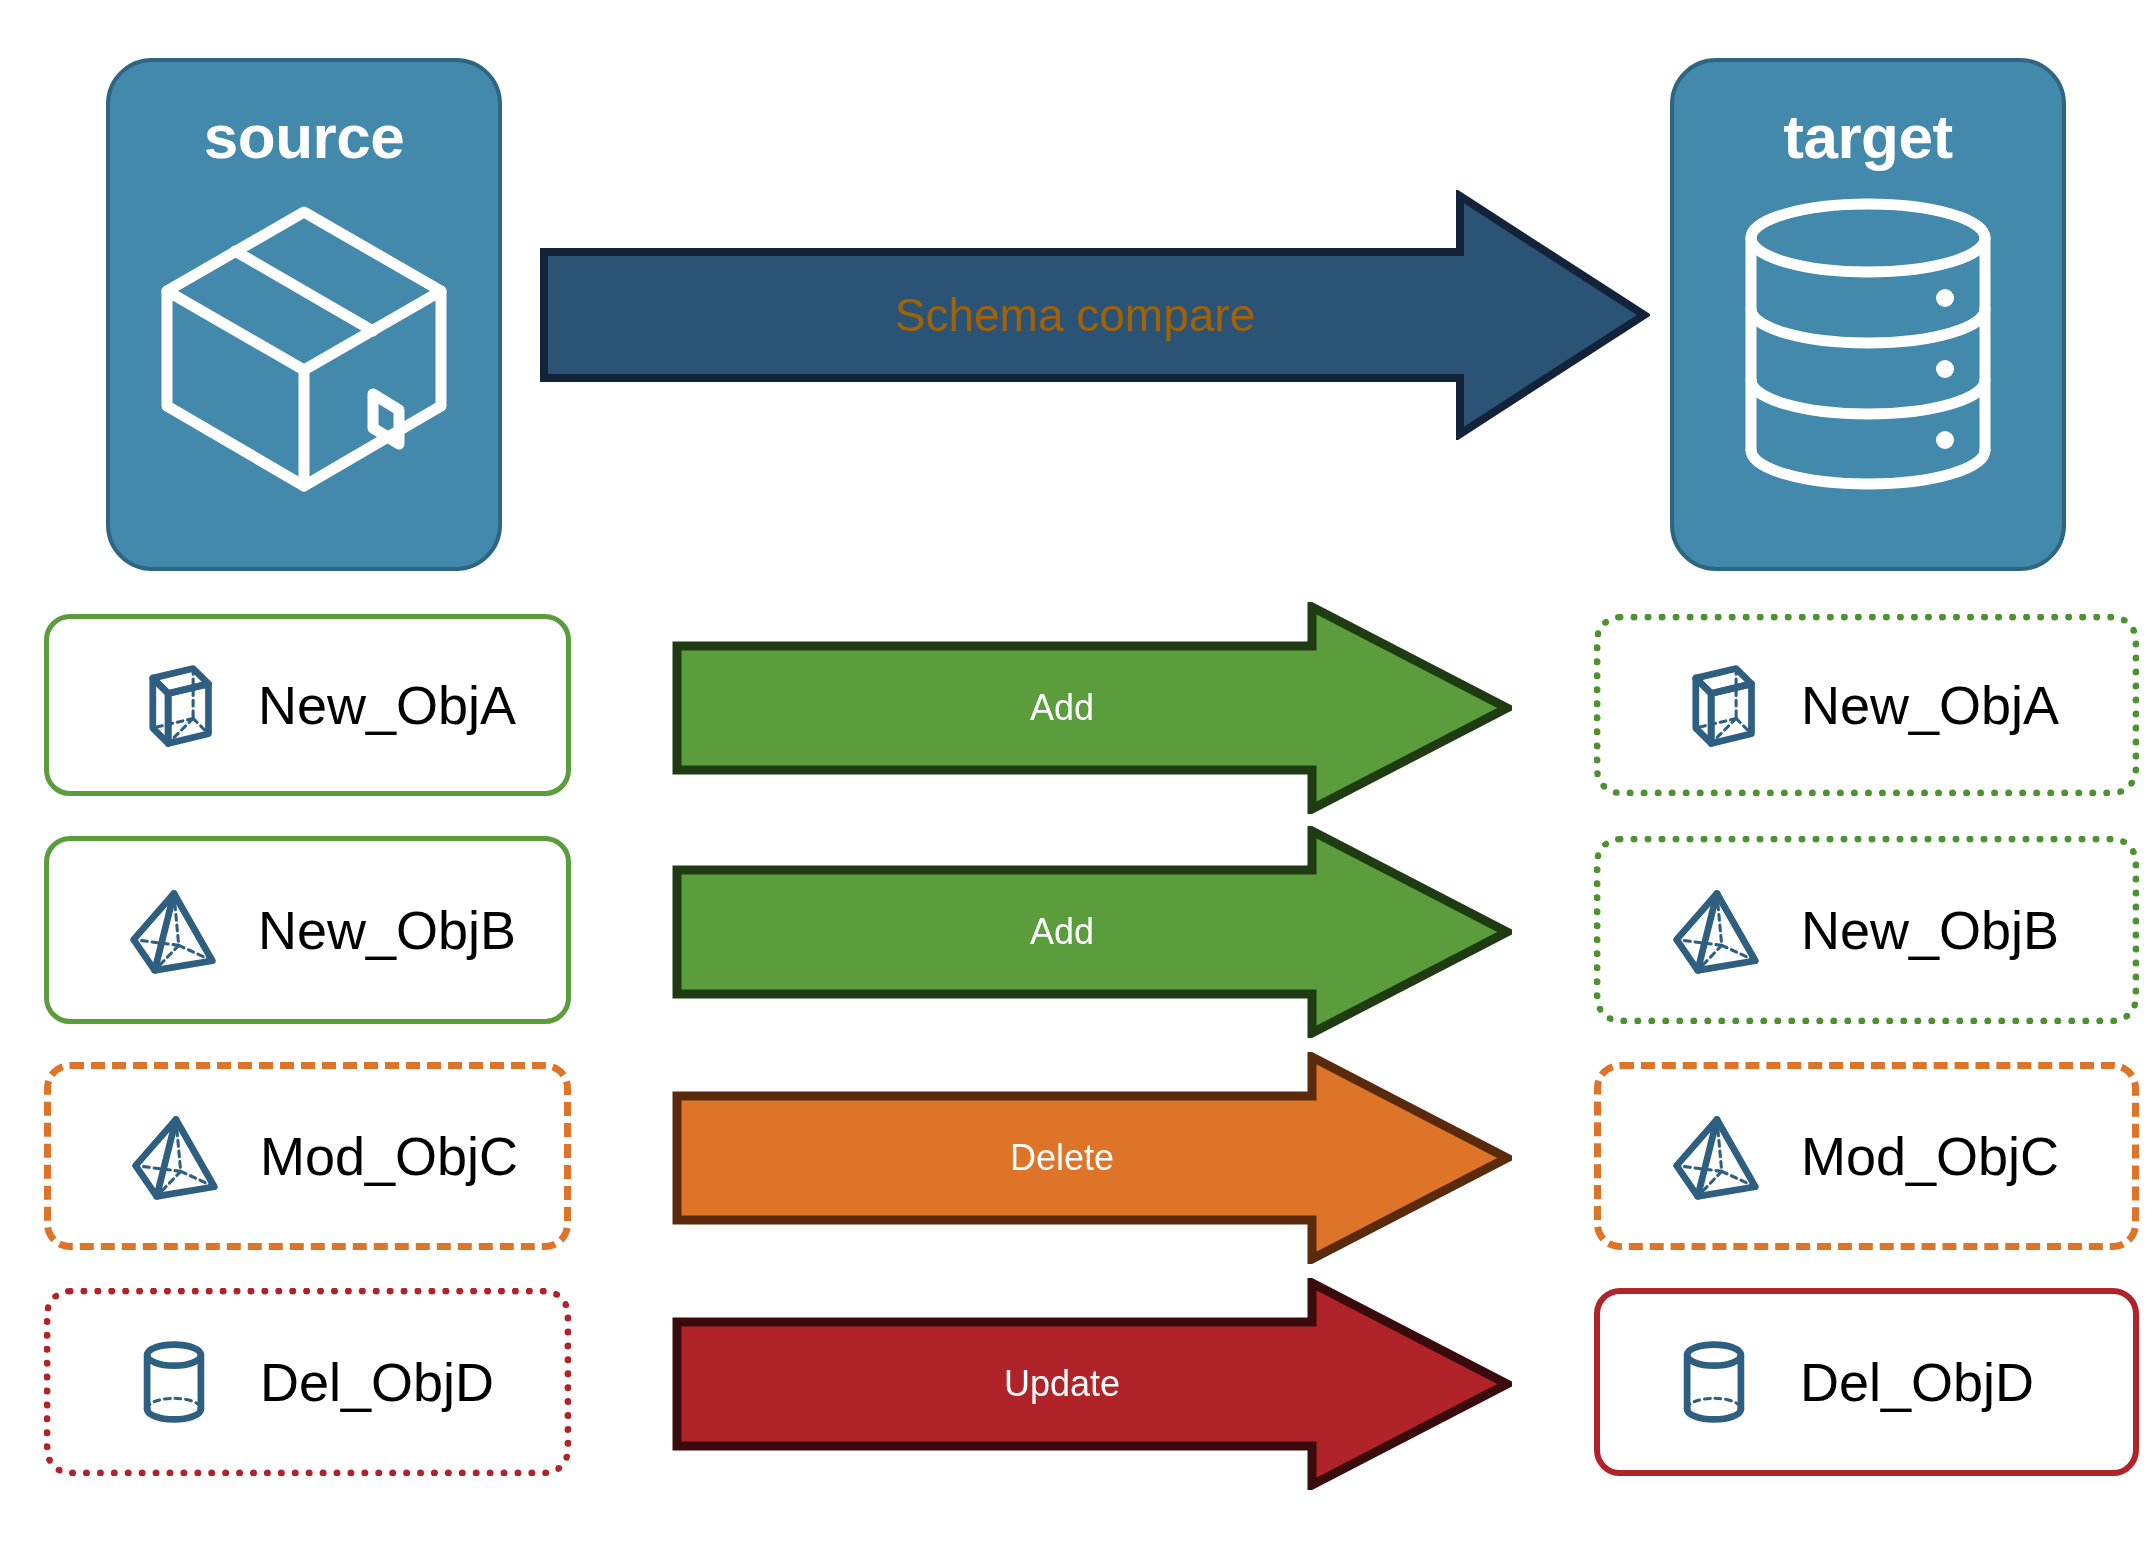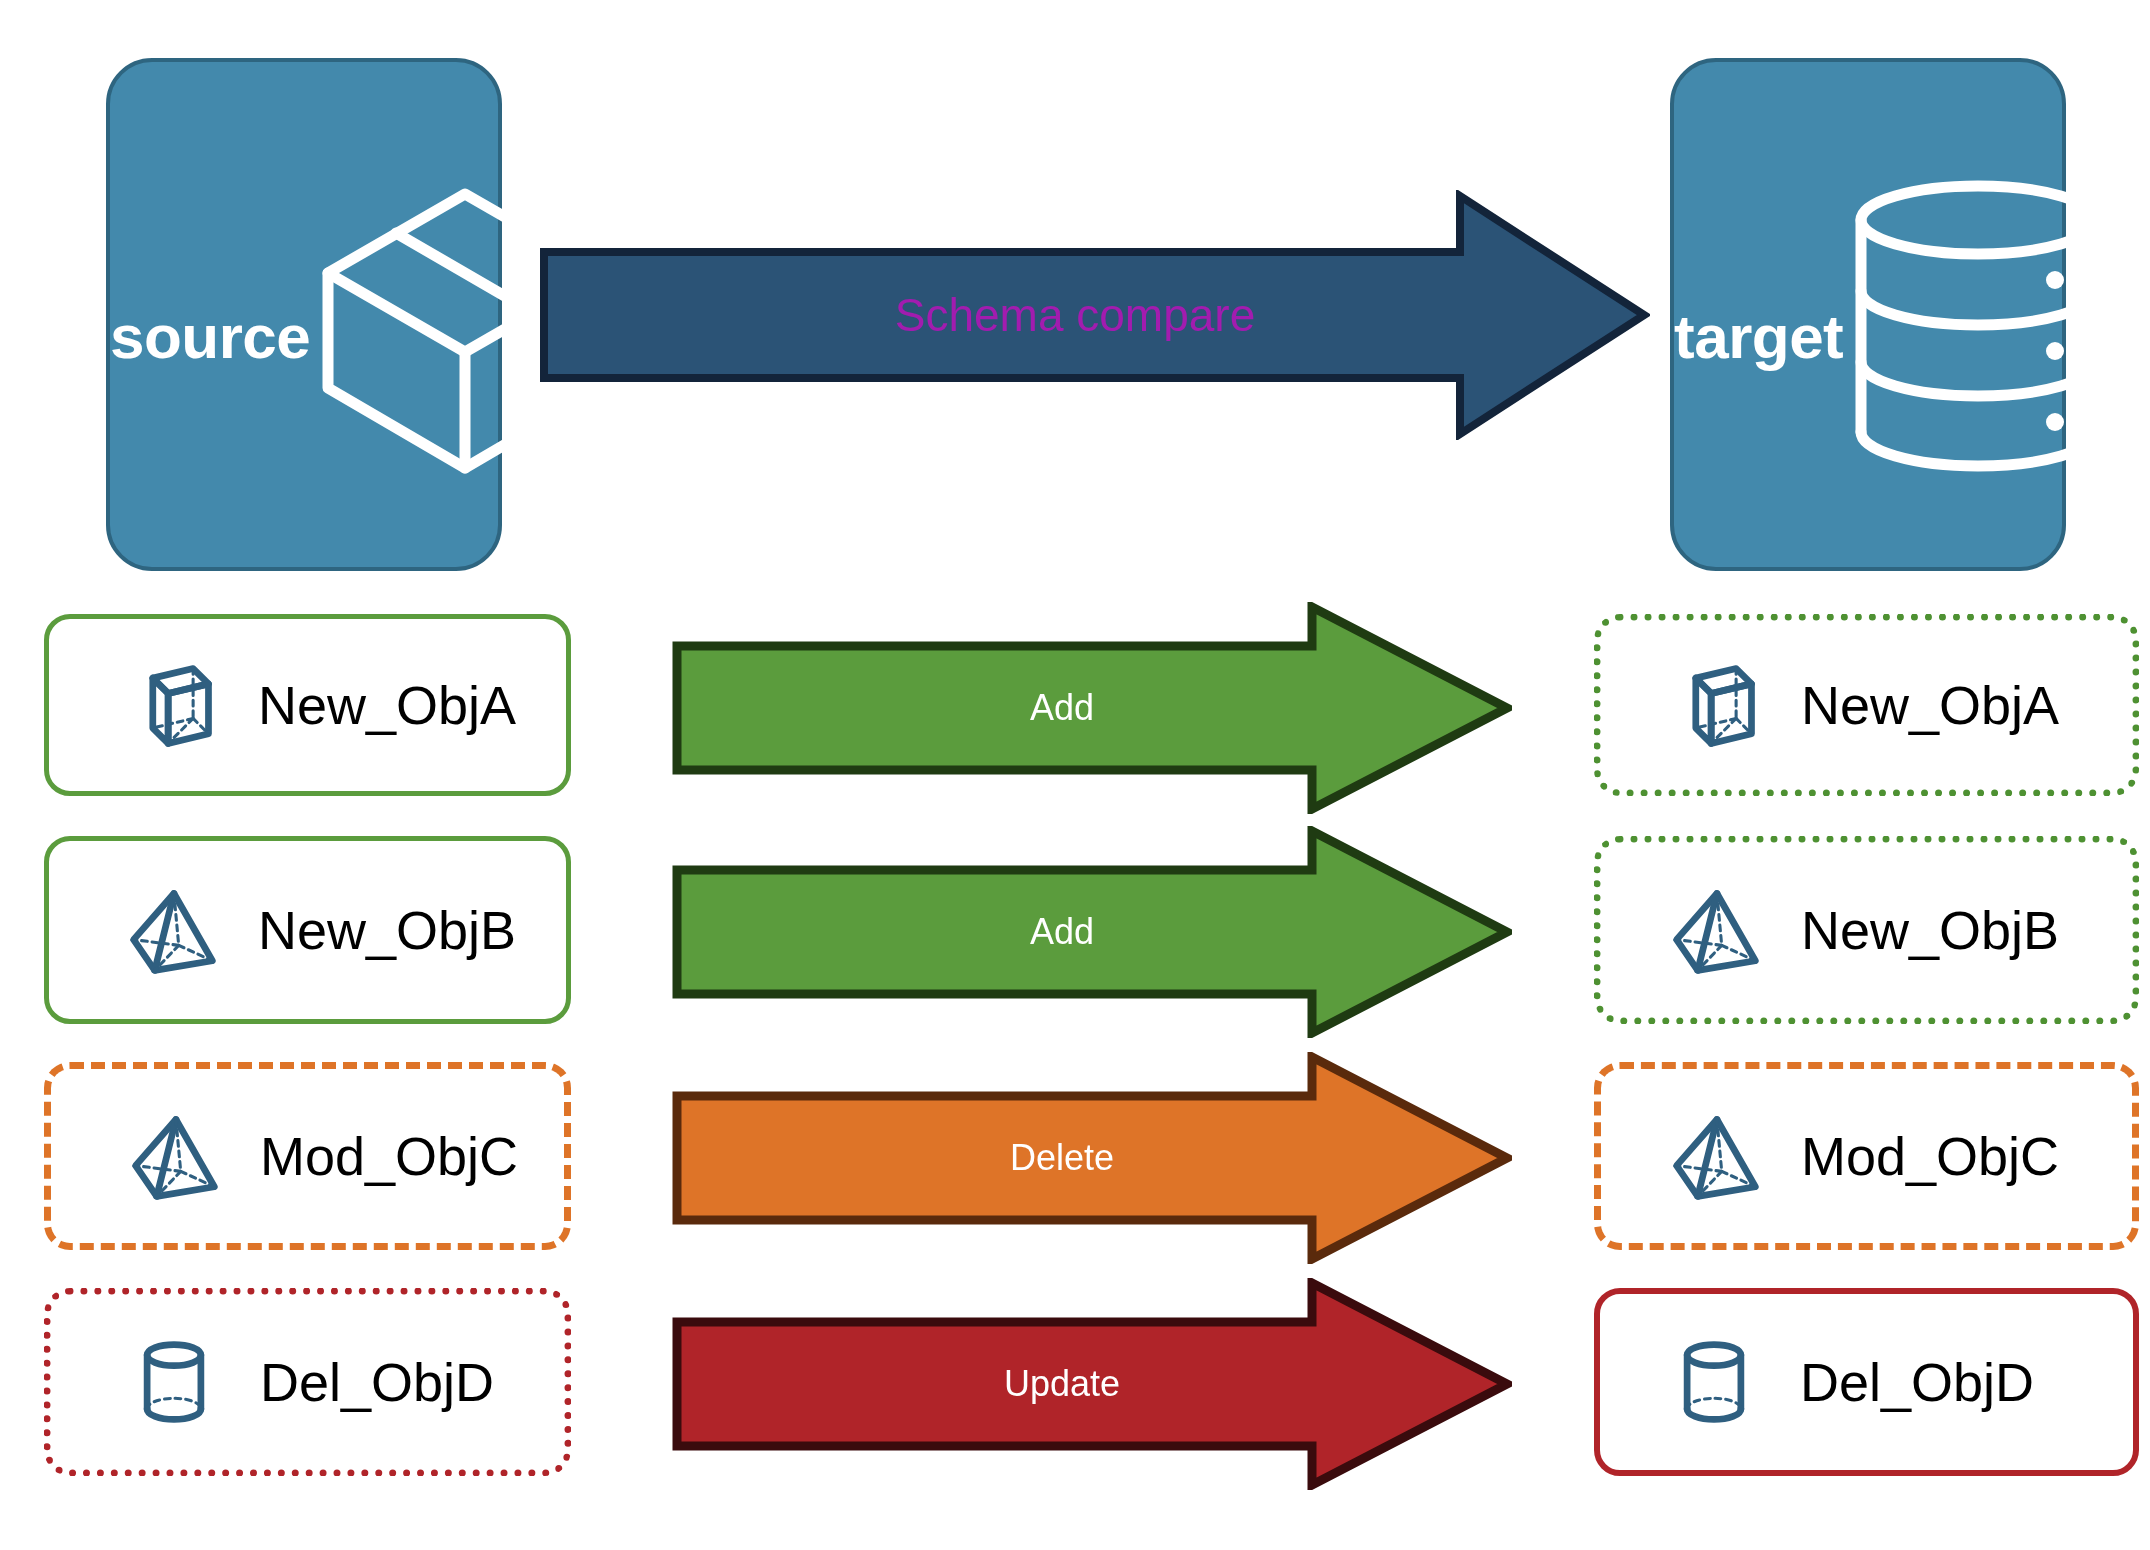--- a/index.html
+++ b/index.html
@@ -18,21 +18,21 @@
   
   .endpoint {
     position: absolute;
     width: 396px;
     height: 513px;
     background: #4389AC;
     border: 4px solid #2E6580;
     border-radius: 46px;
     box-sizing: border-box;
     display: flex;
-    flex-direction: row;
+    flex-direction: column;
     align-items: center;
   }
   #endpoint-source { left: 106px; top: 58px; }
   #endpoint-target { left: 1670px; top: 58px; }
 
   .endpoint-title {
     color: #ffffff;
     font-size: 62px;
     font-weight: bold;
     margin-top: 44px;
@@ -53,21 +53,21 @@
   }
   #schema-compare-label {
     position: absolute;
     left: 540px;
     top: 190px;
     width: 1070px;
     height: 250px;
     display: flex;
     align-items: center;
     justify-content: center;
-    color: #a21caf;
+    color: #a16207;
     font-size: 46px;
     pointer-events: none;
   }
 
   
   .row {
     position: absolute;
     left: 0;
     width: 2150px;
     height: 0;

